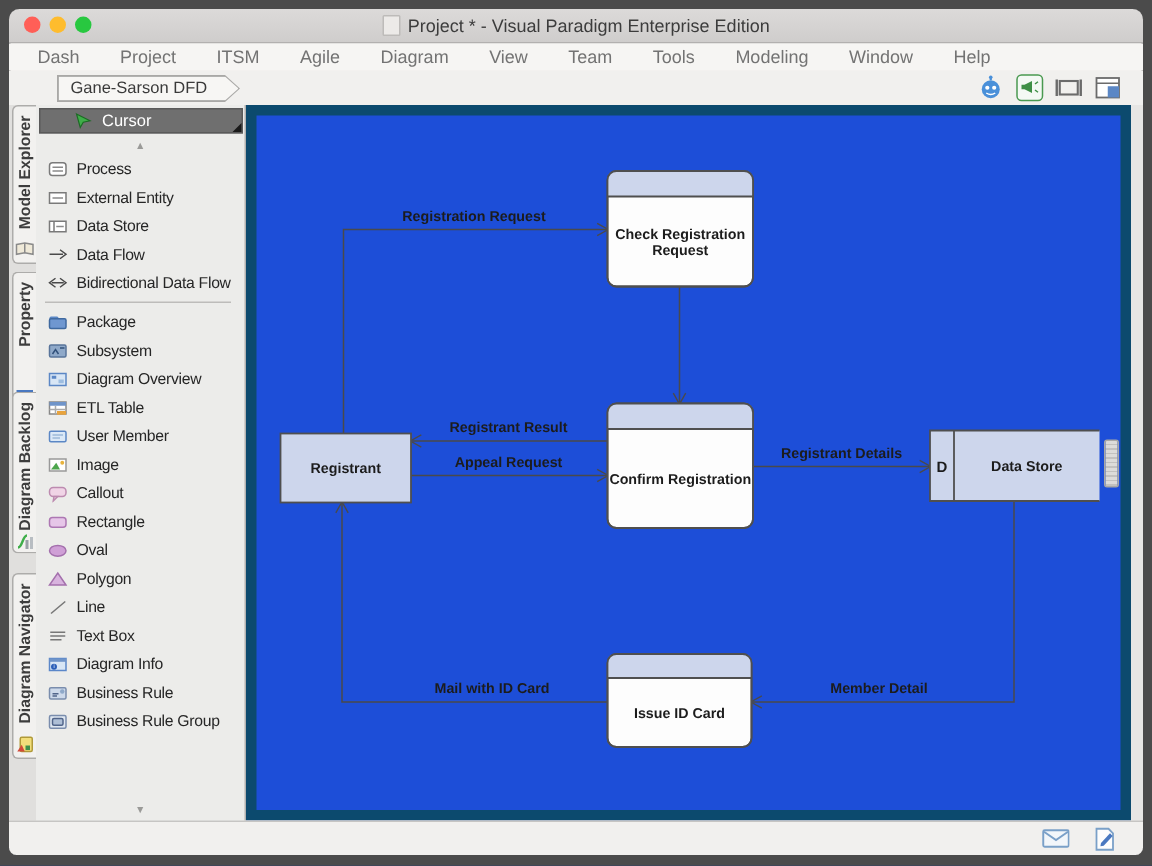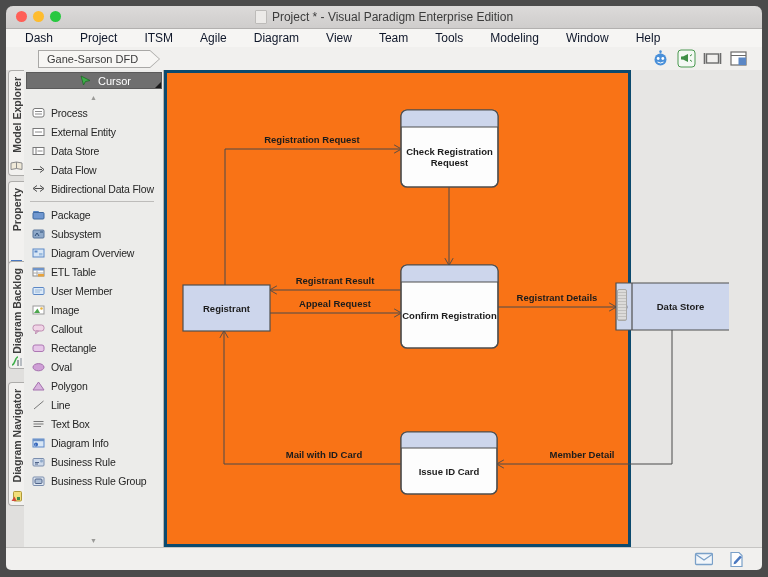--- a/index.html
+++ b/index.html
@@ -15,21 +15,21 @@
   .traffic{position:absolute;top:5px;width:11px;height:11px;border-radius:50%;}
   #tl-close{left:10px;background:#ff5f57;}
   #tl-min{left:27px;background:#febc2e;}
   #tl-zoom{left:44px;background:#28c840;}
   #title-wrap{margin:0 auto;display:flex;align-items:center;gap:5px;}
   #proxy-icon{width:10px;height:12px;border:1px solid #bdbbb9;background:#eceae8;border-radius:1px;}
   #window-title{font-size:12px;font-weight:normal;color:#3c3c3c;}
   
   #menubar{position:absolute;left:0;top:23px;width:100%;height:18px;background:#f6f5f3;
     display:flex;align-items:center;padding-left:19px;gap:27px;}
-  .menu-item{font-size:12px;color:#0f172a;white-space:nowrap;}
+  .menu-item{font-size:12px;color:#737373;white-space:nowrap;}
   
   #toolbar{position:absolute;left:0;top:41px;width:100%;height:23px;background:#f1f0ee;
     border-bottom:1px solid #c9c8c6;display:flex;align-items:center;}
   #dfd-tab-outer{position:absolute;left:16px;top:3px;width:122px;height:18px;
     background:#a9a8a6;clip-path:polygon(0 0,calc(100% - 10px) 0,100% 50%,calc(100% - 10px) 100%,0 100%);margin-left:16px;}
   #dfd-tab-inner{position:absolute;left:1px;top:1px;width:120px;height:16px;
     background:#f7f6f4;clip-path:polygon(0 0,calc(100% - 9px) 0,100% 50%,calc(100% - 9px) 100%,0 100%);
     display:flex;align-items:center;padding-left:8px;box-sizing:border-box;}
   #dfd-tab-inner span{font-size:11px;color:#3a3a3a;}
   #toolbar-right{position:absolute;right:14px;top:2px;display:flex;gap:7px;align-items:center;}
@@ -43,35 +43,35 @@
     display:flex;flex-direction:column;align-items:center;justify-content:space-between;
     padding:6px 0 3px 0;}
   .side-tab .vlabel{writing-mode:vertical-lr;transform:rotate(180deg);
     font-size:10.5px;font-weight:bold;color:#3d3d3d;white-space:nowrap;}
   .side-tab svg{flex:none;}
   
   #palette{position:absolute;left:18px;top:0;width:140px;height:100%;background:#ececea;
     border-right:1px solid #b3b2b0;box-sizing:border-box;}
   #cursor-row{position:absolute;left:2px;top:2px;width:136px;height:17px;background:#6f6f6f;
     border:1px solid #5a5a5a;display:flex;align-items:center;gap:6px;padding-left:22px;
-    box-sizing:border-box;justify-content:center;}
+    box-sizing:border-box;}
   #cursor-row span{font-size:11px;color:#ffffff;}
   #cursor-corner{position:absolute;right:0;bottom:0;width:0;height:0;
     border-left:6px solid transparent;border-bottom:6px solid #1a1a1a;}
   .pal-scroll{position:absolute;left:0;width:100%;text-align:center;font-size:7px;color:#9a9a98;}
   #pal-up{top:24px;}
   #pal-down{bottom:4px;}
   #palette-list{position:absolute;left:0;top:33px;width:100%;}
   .pal-row{height:19px;display:flex;align-items:center;gap:6px;padding-left:8px;}
   .pal-row .lbl{font-size:10.5px;color:#262626;white-space:nowrap;letter-spacing:-0.2px;}
   .pal-div{height:7px;display:flex;align-items:center;}
   .pal-div div{margin-left:6px;width:124px;border-top:1px solid #bdbcba;}
   
-  #canvas{position:absolute;left:158px;top:0px;width:467px;height:477px;background:#f97316;
-    border:3px solid #0c4a6e;box-sizing:border-box;}
+  #canvas{position:absolute;left:158px;top:0px;width:590px;height:477px;background:#1d4ed8;
+    border:7px solid #0c4a6e;box-sizing:border-box;}
   #vscroll-thumb{position:absolute;right:1px;top:216px;width:8px;height:30px;
     background:repeating-linear-gradient(#dcdbd9 0 2px,#c2c1bf 2px 3px);border:1px solid #a9a8a6;border-radius:2px;}
   
   #statusbar{position:absolute;left:0;bottom:0;width:100%;height:22px;background:#f1f0ee;
     border-top:1px solid #c6c5c3;}
   #status-right{position:absolute;right:16px;top:2px;display:flex;gap:14px;align-items:center;}
 </style>
 </head>
 <body>
 

